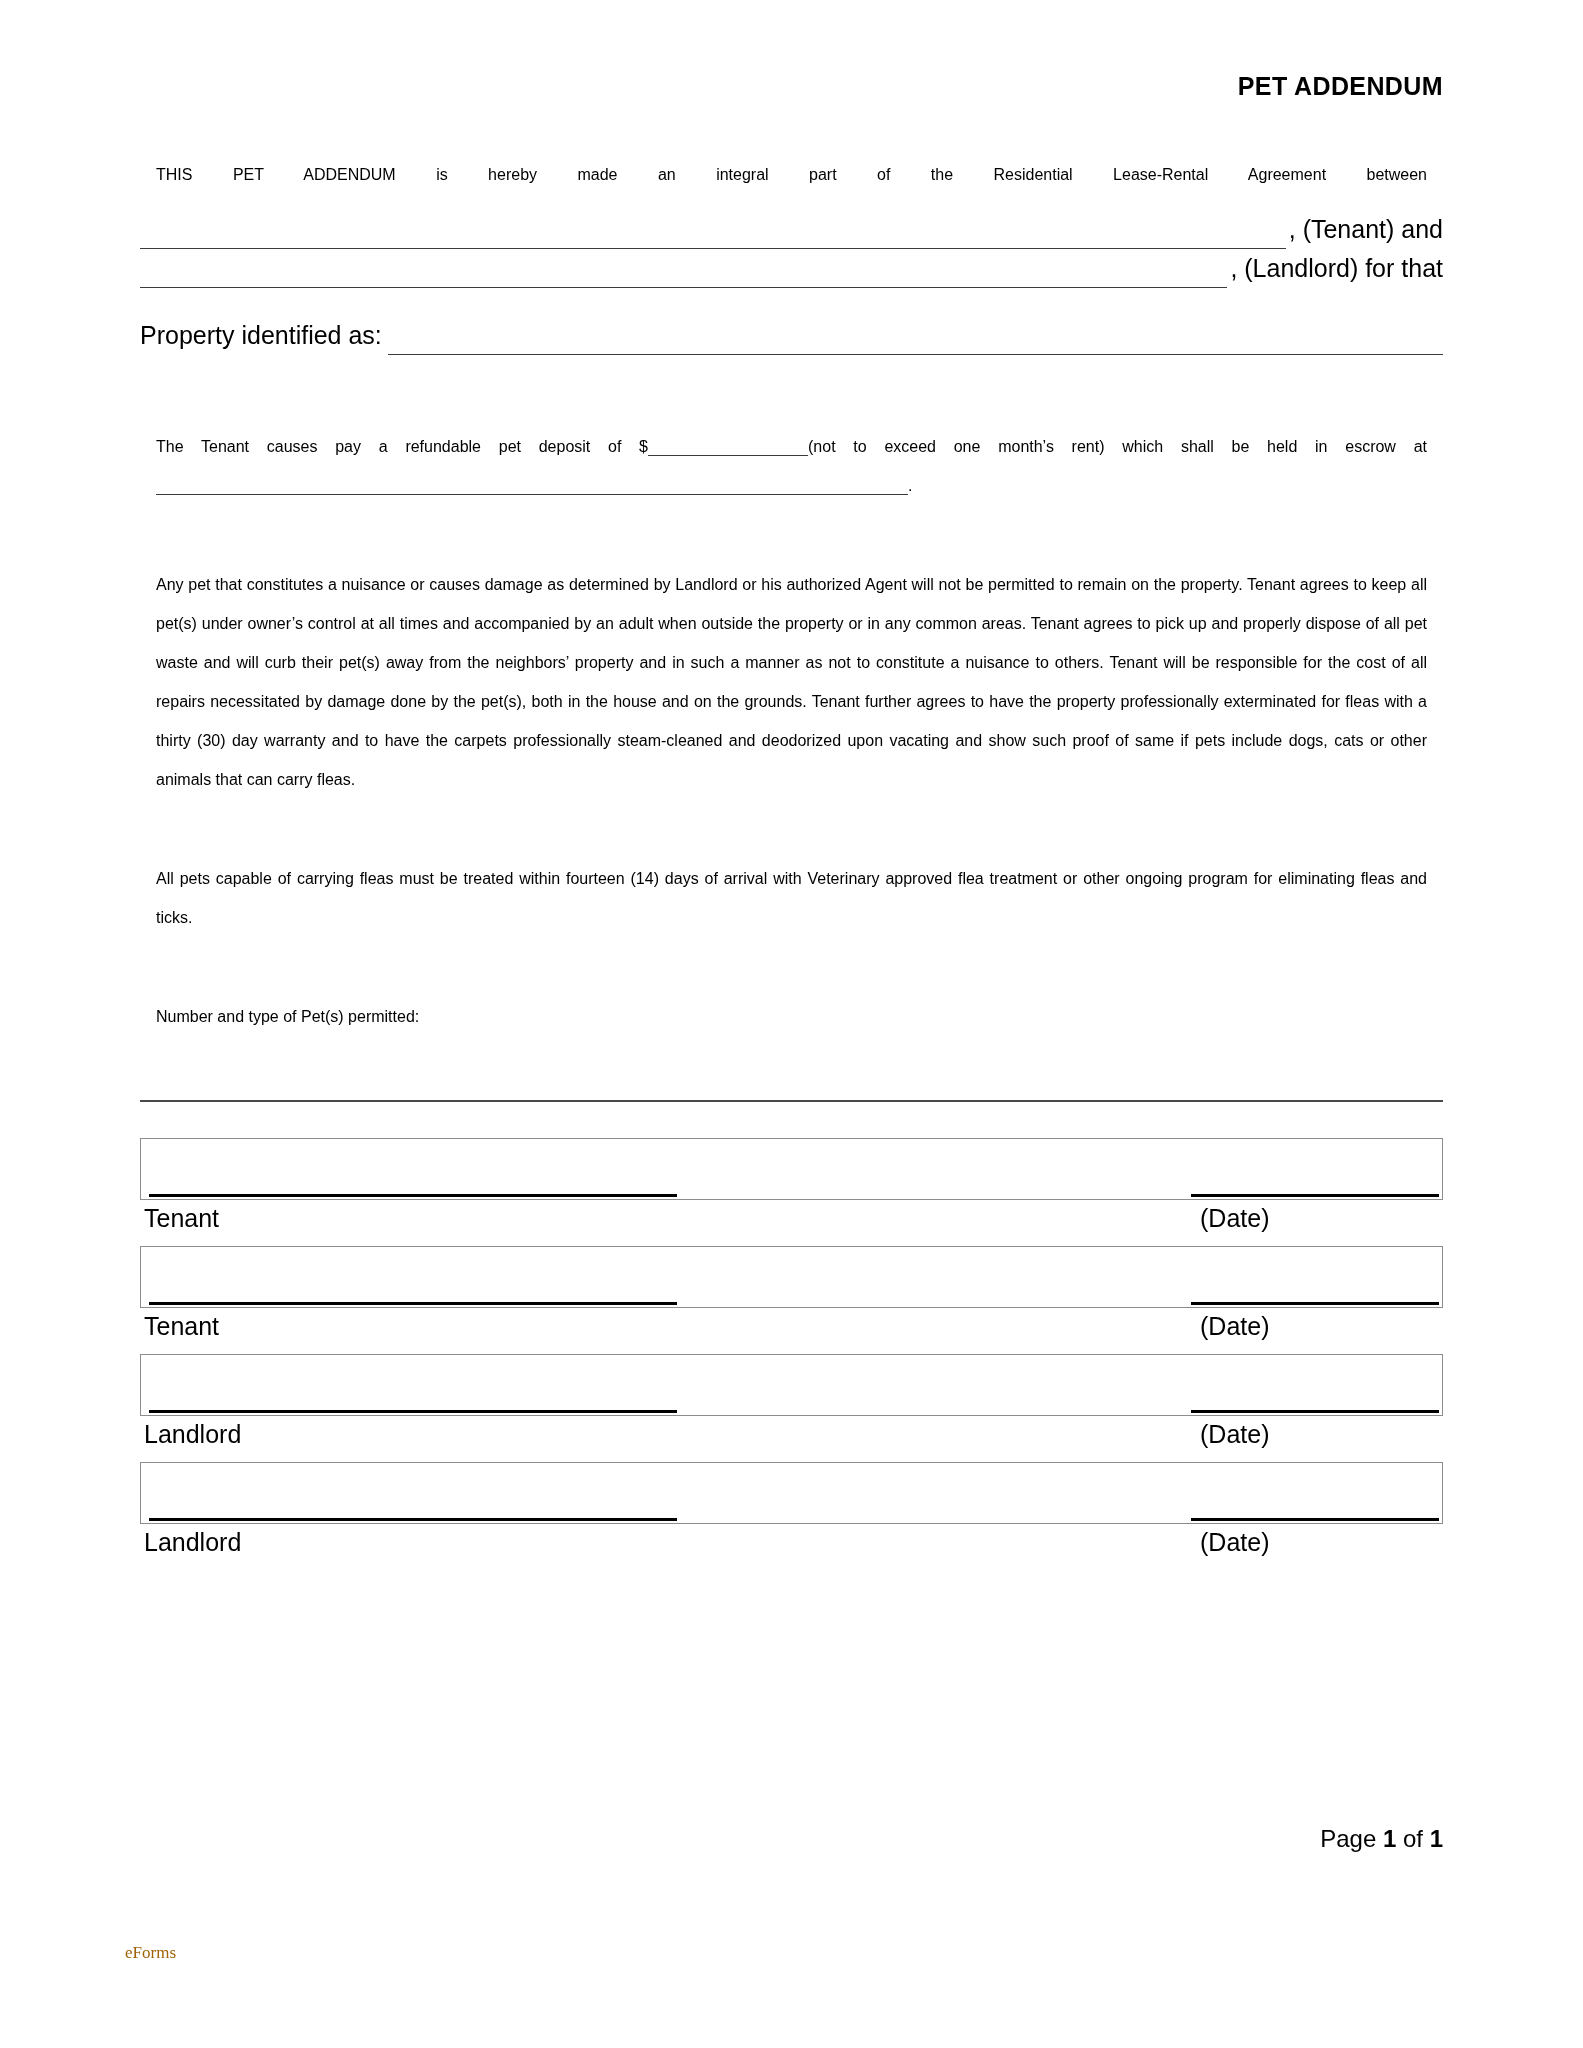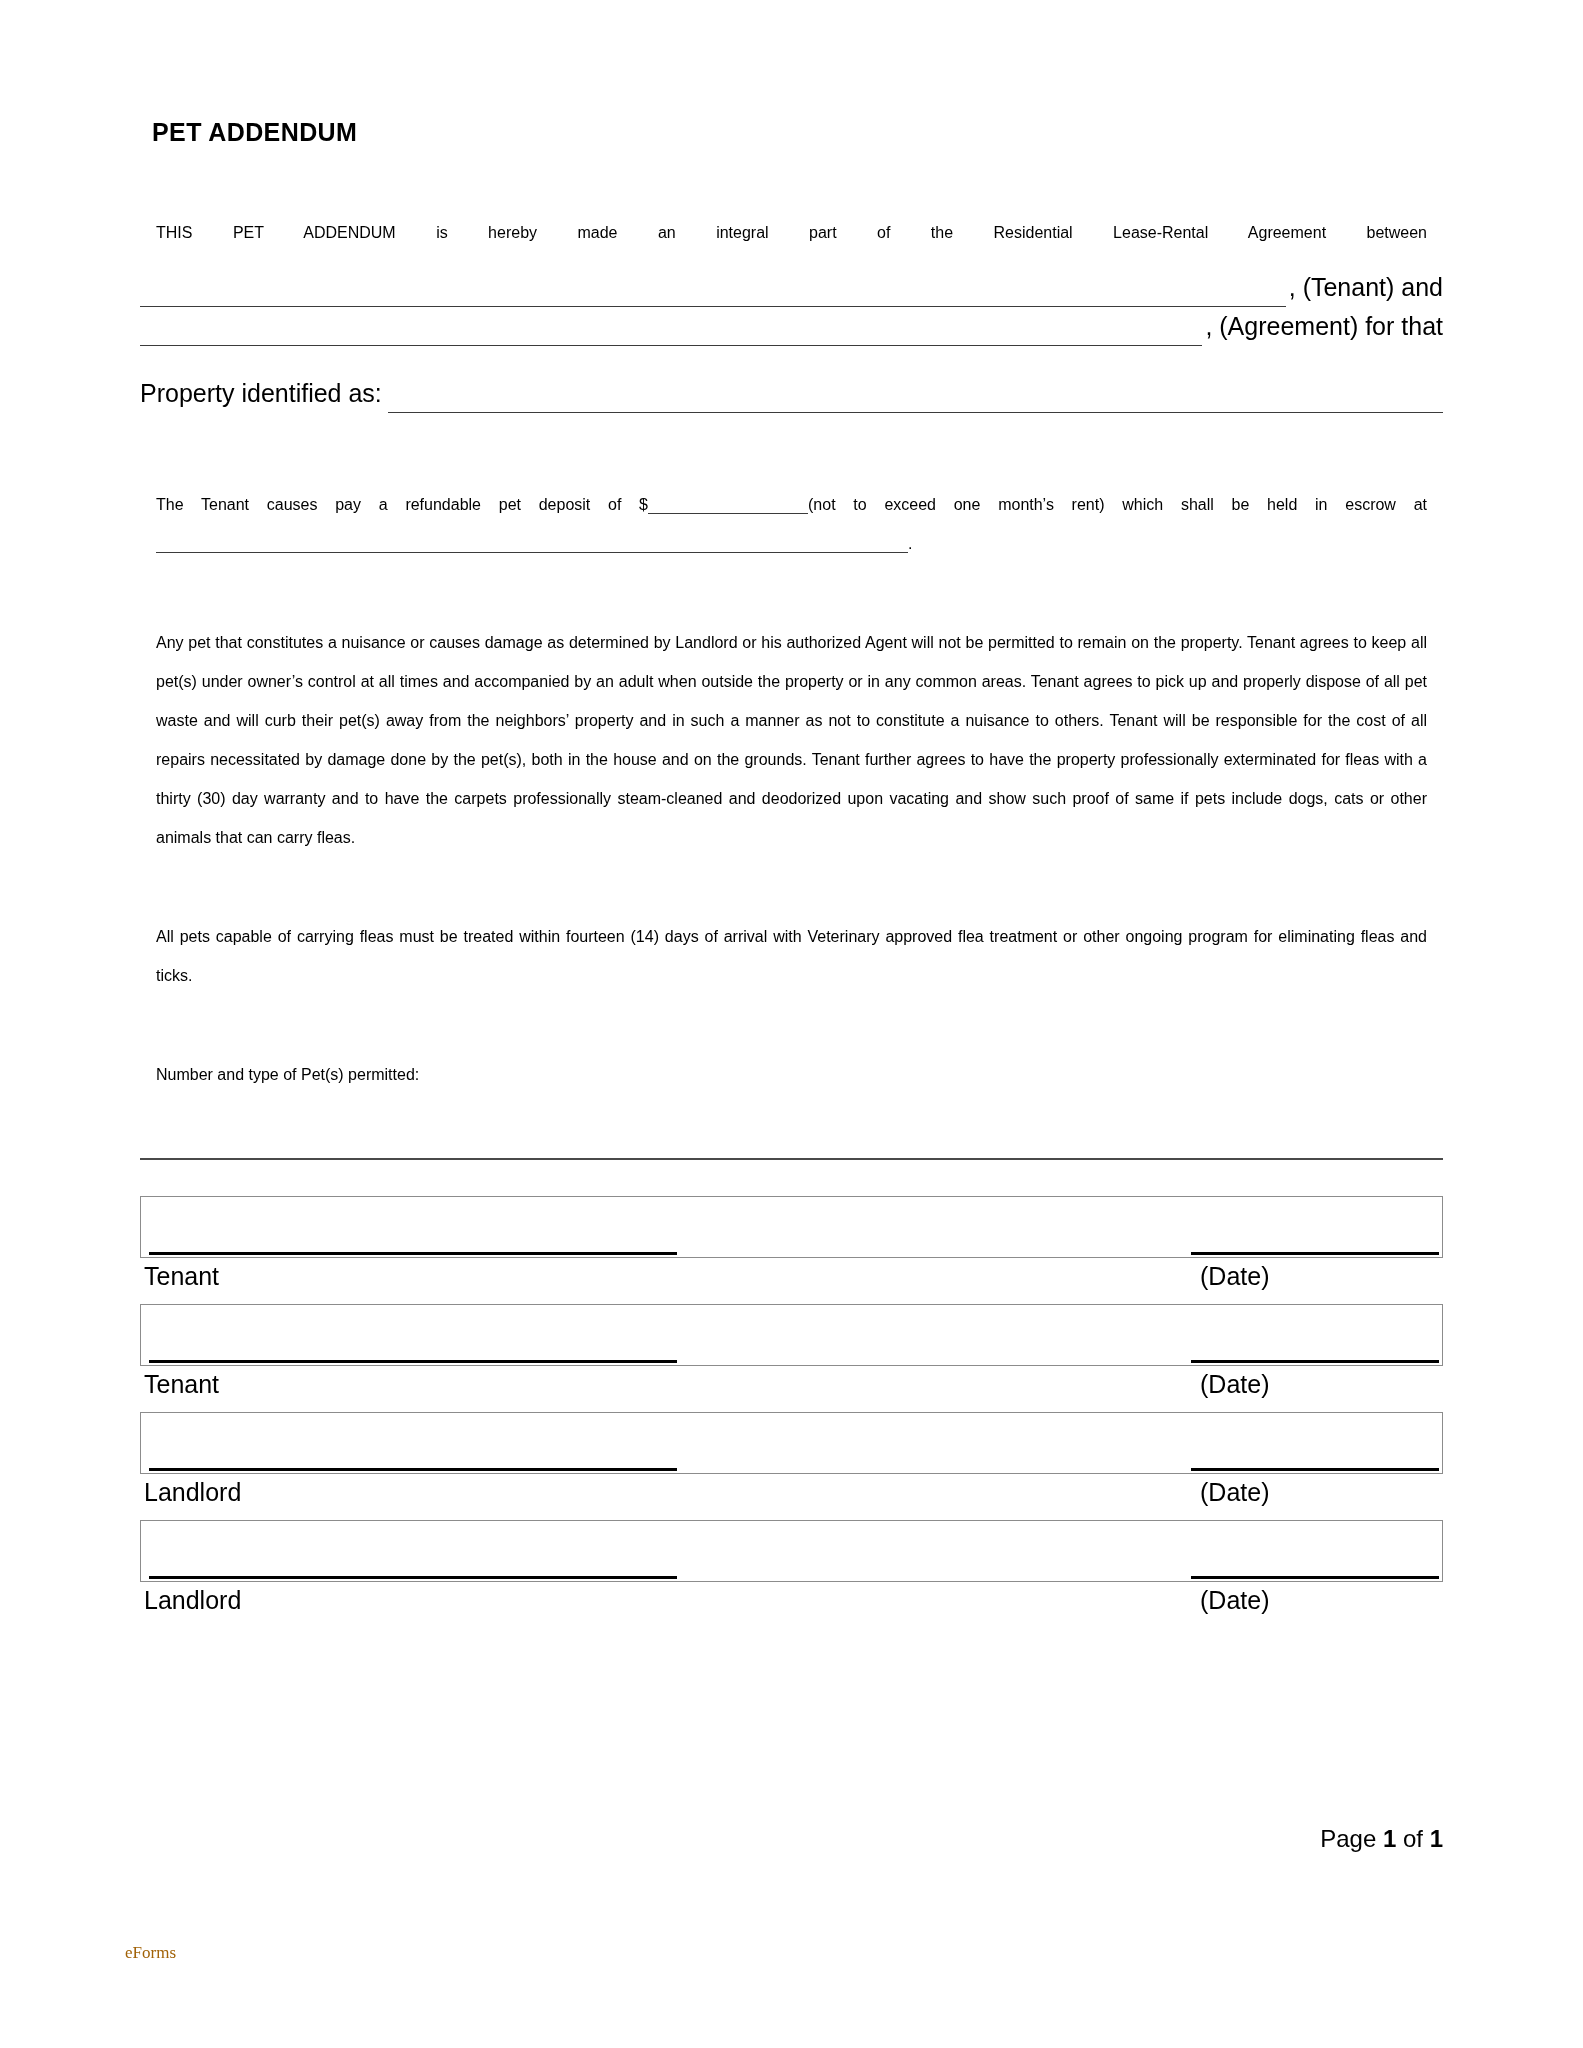--- a/index.html
+++ b/index.html
@@ -20,26 +20,26 @@
     box-sizing: border-box;
   }
   #content {
     position: absolute;
     left: 140px;
     top: 0;
     width: 1303px;
   }
 
   .doc-title {
-    text-align: left;
+    text-align: right;
     font-weight: bold;
     font-size: 25px;
     letter-spacing: 0.4px;
-    margin: 12px;
-    padding-top: 106px;
+    margin: 0;
+    padding-top: 72px;
   }
 
   .para {
     font-size: 16px;
     line-height: 39px;
     text-align: justify;
     margin: 16px;
     padding-top: 0;
   }
   .para.justify-all {
@@ -170,21 +170,21 @@
 
     <p class="para justify-all">THIS PET ADDENDUM is hereby made an integral part of the Residential Lease-Rental Agreement between</p>
 
     <div class="line-row">
       <span class="grow"></span>
       <span class="tail">, (Tenant) and</span>
     </div>
 
     <div class="line-row">
       <span class="grow"></span>
-      <span class="tail">, (Agreement) for that</span>
+      <span class="tail">, (Landlord) for that</span>
     </div>
 
     <div class="gap-md"></div>
 
     <div class="prop-row">
       <span class="label">Property identified as:</span>
       <span class="grow"></span>
     </div>
 
     <div class="gap-md"></div>

